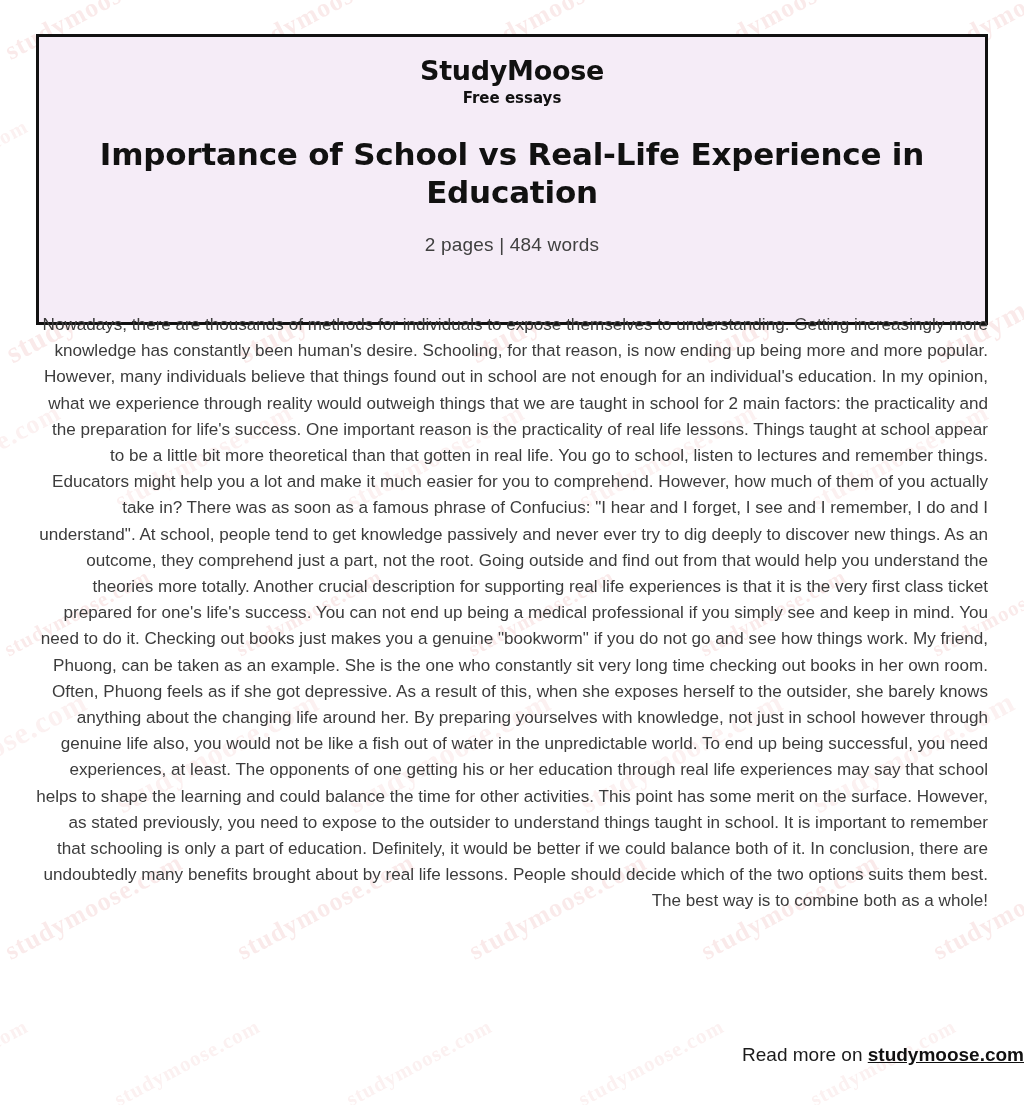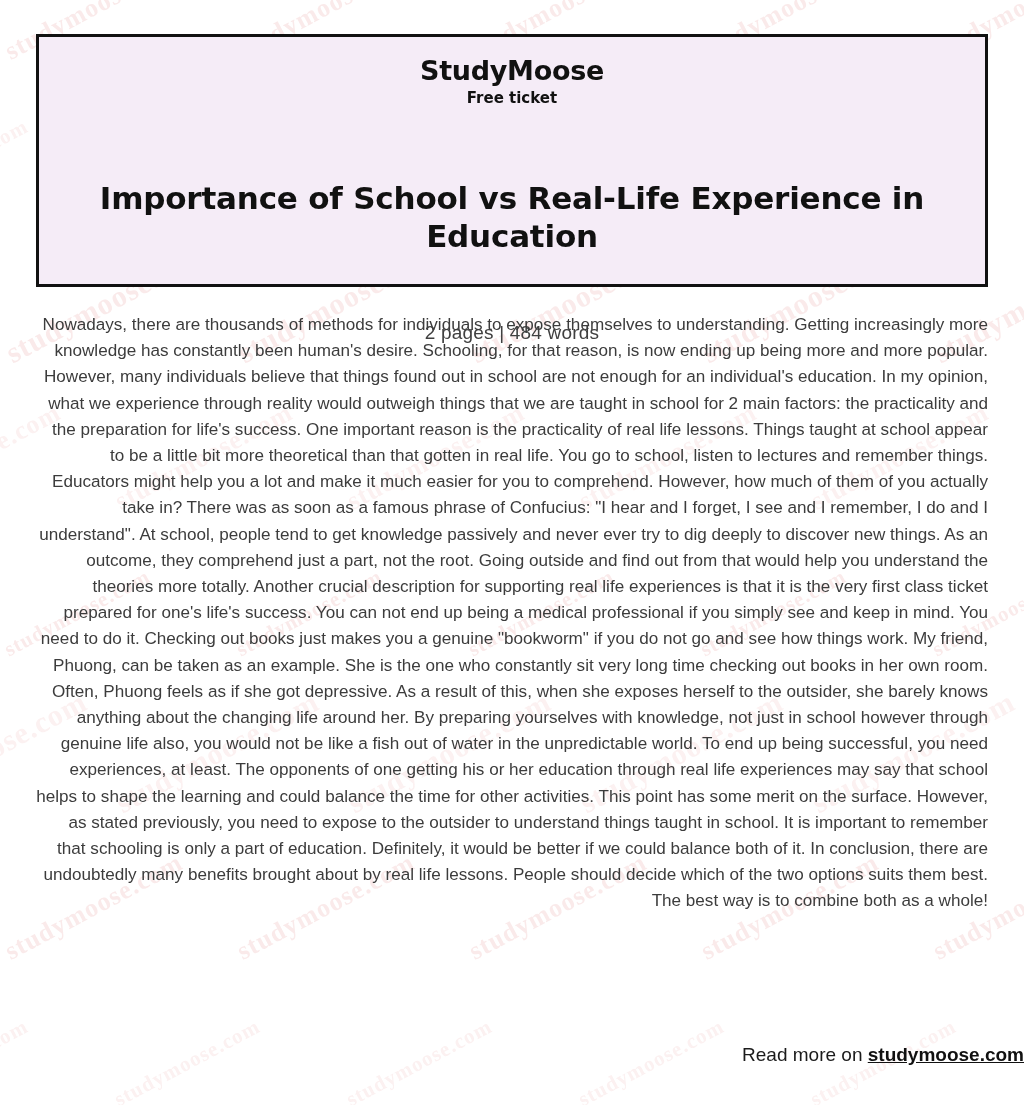--- a/index.html
+++ b/index.html
@@ -47,30 +47,29 @@
     box-sizing: border-box;
     padding: 0;
   }
 
   
   .header-card {
     position: absolute;
     left: 36px;
     top: 34px;
     width: 952px;
-    height: 253px;
+    height: 291px;
     box-sizing: border-box;
     background: #f5ecf7;
     border: 3px solid #111111;
     display: flex;
     flex-direction: column;
     align-items: center;
     justify-content: flex-start;
     padding-top: 18px;
-    gap: 44px;
   }
 
   .brand {
     text-align: center;
     margin-bottom: 2px;
   }
   .brand-name {
     font-family: "DejaVu Sans", sans-serif;
     font-size: 27px;
     font-weight: bold;
@@ -184,21 +183,21 @@
     <div class="wm" style="color: rgb(229, 154, 154); left: 574px; top: 1090px; font-size: 21px; opacity: 0.55;">studymoose.com</div>
     <div class="wm" style="color: rgb(229, 154, 154); left: 806px; top: 1090px; font-size: 21px; opacity: 0.55;">studymoose.com</div>
   </div>
 
 <div class="page">
 
   <div class="header-card">
 
     <div class="brand">
       <div class="brand-name">StudyMoose</div>
-      <div class="brand-tagline">Free ticket</div>
+      <div class="brand-tagline">Free essays</div>
     </div>
 
     <div class="doc-title">Importance of School vs Real-Life Experience in Education</div>
 
     <div class="doc-meta">2 pages | 484 words</div>
   </div>
 
   <div class="essay-body">Nowadays, there are thousands of methods for individuals to expose themselves to understanding. Getting increasingly more knowledge has constantly been human's desire. Schooling, for that reason, is now ending up being more and more popular. However, many individuals believe that things found out in school are not enough for an individual's education. In my opinion, what we experience through reality would outweigh things that we are taught in school for 2 main factors: the practicality and the preparation for life's success. One important reason is the practicality of real life lessons. Things taught at school appear to be a little bit more theoretical than that gotten in real life. You go to school, listen to lectures and remember things. Educators might help you a lot and make it much easier for you to comprehend. However, how much of them of you actually take in? There was as soon as a famous phrase of Confucius: "I hear and I forget, I see and I remember, I do and I understand". At school, people tend to get knowledge passively and never ever try to dig deeply to discover new things. As an outcome, they comprehend just a part, not the root. Going outside and find out from that would help you understand the theories more totally. Another crucial description for supporting real life experiences is that it is the very first class ticket prepared for one's life's success. You can not end up being a medical professional if you simply see and keep in mind. You need to do it. Checking out books just makes you a genuine "bookworm" if you do not go and see how things work. My friend, Phuong, can be taken as an example. She is the one who constantly sit very long time checking out books in her own room. Often, Phuong feels as if she got depressive. As a result of this, when she exposes herself to the outsider, she barely knows anything about the changing life around her. By preparing yourselves with knowledge, not just in school however through genuine life also, you would not be like a fish out of water in the unpredictable world. To end up being successful, you need experiences, at least. The opponents of one getting his or her education through real life experiences may say that school helps to shape the learning and could balance the time for other activities. This point has some merit on the surface. However, as stated previously, you need to expose to the outsider to understand things taught in school. It is important to remember that schooling is only a part of education. Definitely, it would be better if we could balance both of it. In conclusion, there are undoubtedly many benefits brought about by real life lessons. People should decide which of the two options suits them best. The best way is to combine both as a whole!</div>
 
   <div class="footer">

